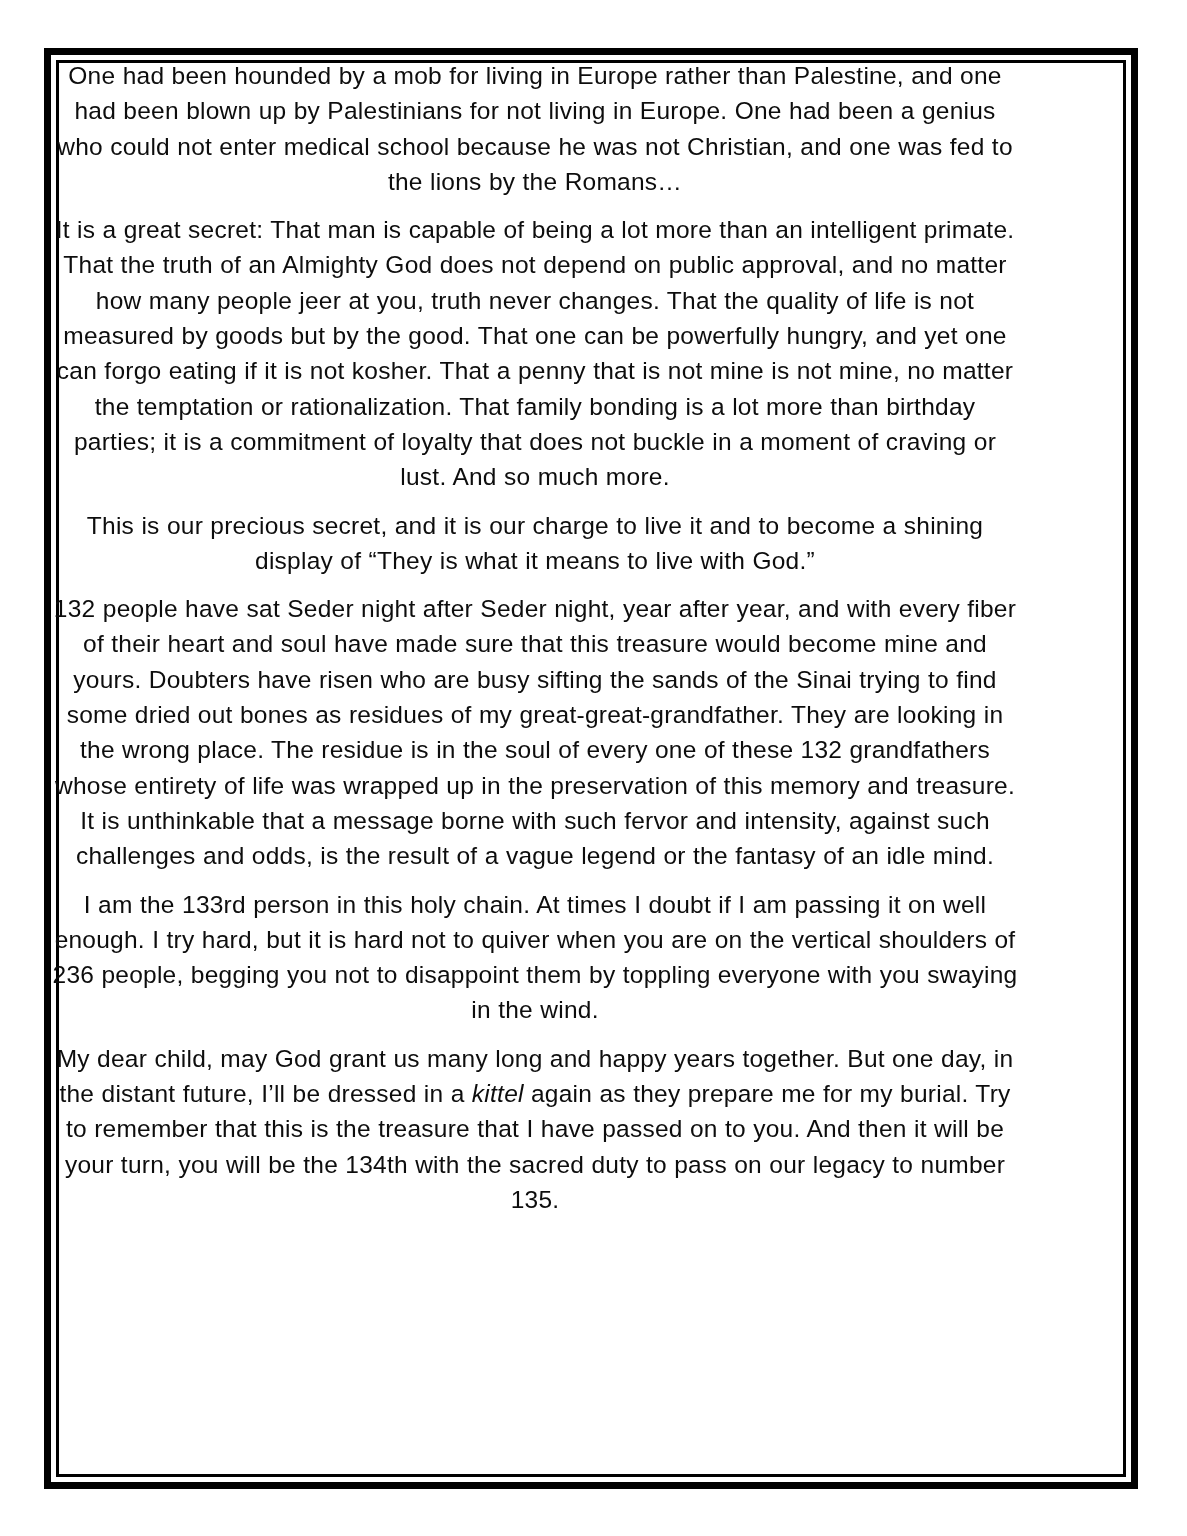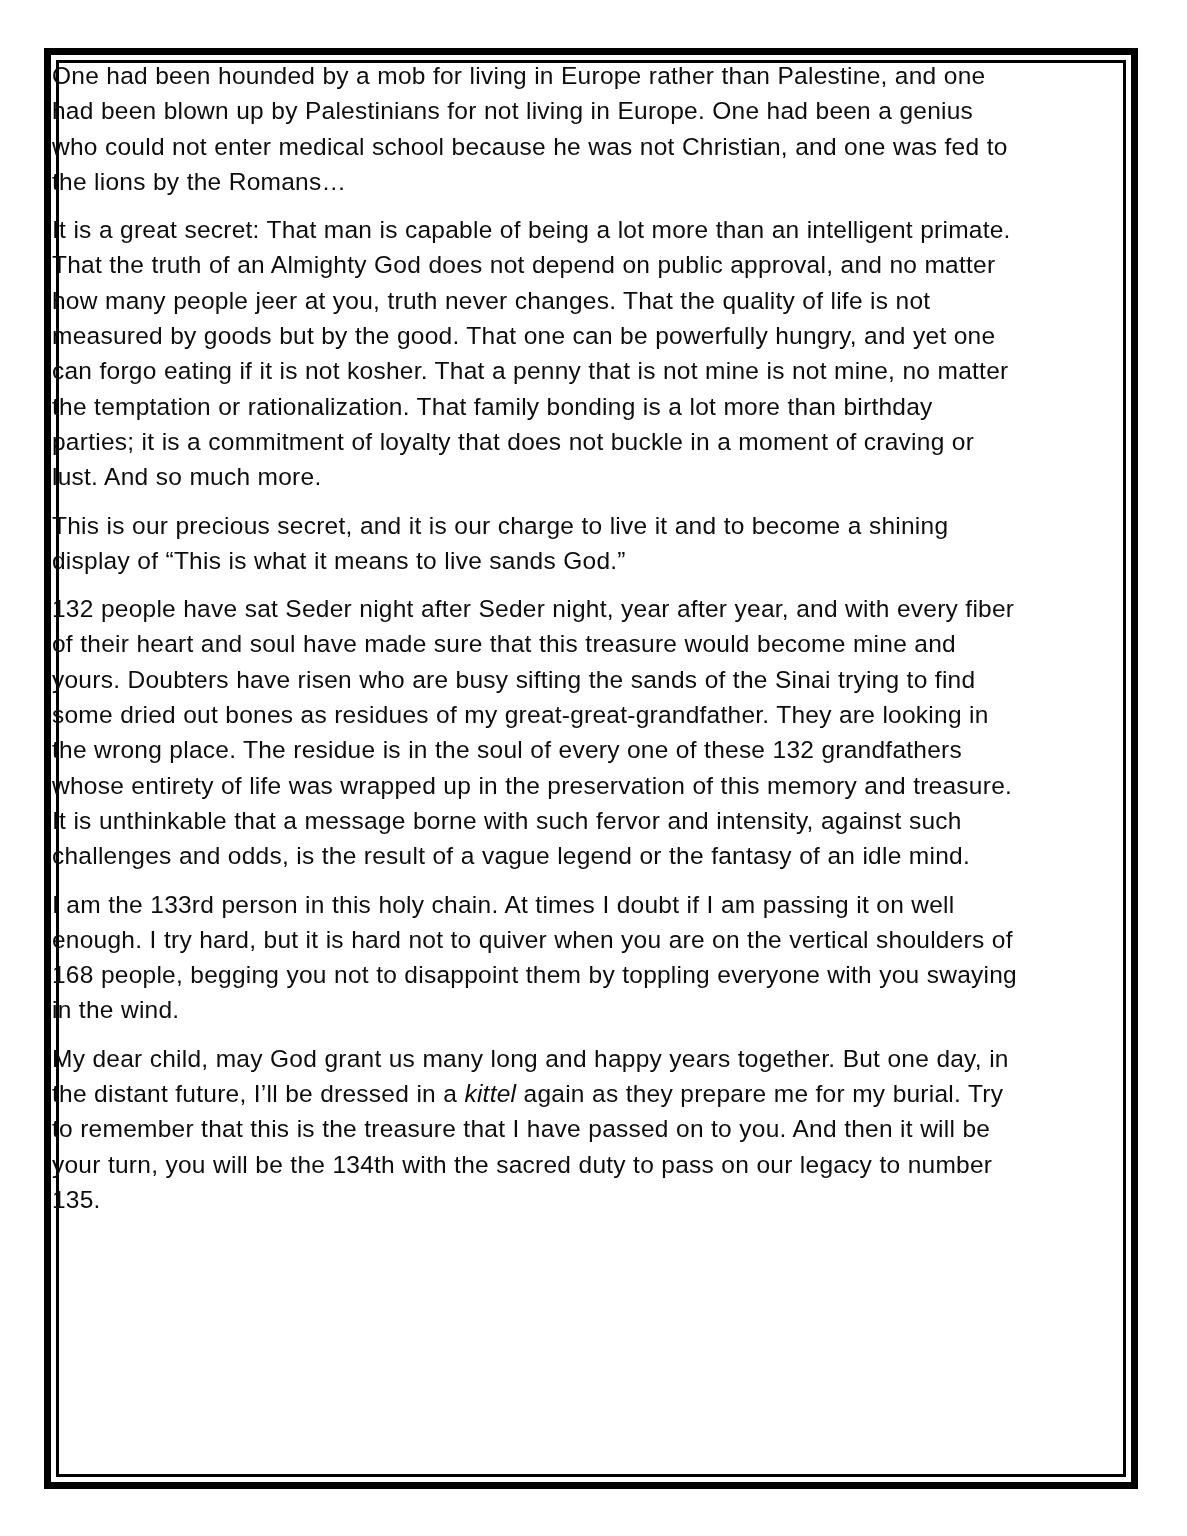--- a/index.html
+++ b/index.html
@@ -48,21 +48,21 @@
     position: absolute;
     left: 52px;
     top: 58px;
     width: 966px;
   }
 
   p.para {
     margin: 0 0 13px 0;
     font-size: 24.5px;
     line-height: 35.3px;
-    text-align: left;
+    text-align: center;
     letter-spacing: 0.01em;
     word-spacing: 0.01em;
     color: #0d0d0d;
     -webkit-font-smoothing: antialiased;
   }
   p.para:last-child { margin-bottom: 8px; }
 
   em.kittel {
     font-style: italic;
   }
@@ -77,23 +77,23 @@
   </div>
 
   <div id="content">
 
     <p class="para">One had been hounded by a mob for living in Europe rather than Palestine, and one had been blown up by Palestinians for not living in Europe. One had been a genius who could not enter medical school because he was not Christian, and one was fed to the lions by the Romans…</p>
 
 
 
     <p class="para">It is a great secret: That man is capable of being a lot more than an intelligent primate. That the truth of an Almighty God does not depend on public approval, and no matter how many people jeer at you, truth never changes. That the quality of life is not measured by goods but by the good. That one can be powerfully hungry, and yet one can forgo eating if it is not kosher. That a penny that is not mine is not mine, no matter the temptation or rationalization. That family bonding is a lot more than birthday parties; it is a commitment of loyalty that does not buckle in a moment of craving or lust. And so much more.</p>
 
-    <p class="para">This is our precious secret, and it is our charge to live it and to become a shining display of “This is what it means to live sands God.”</p>
+    <p class="para">This is our precious secret, and it is our charge to live it and to become a shining display of “They is what it means to live with God.”</p>
 
     <p class="para">132 people have sat Seder night after Seder night, year after year, and with every fiber of their heart and soul have made sure that this treasure would become mine and yours. Doubters have risen who are busy sifting the sands of the Sinai trying to find some dried out bones as residues of my great-great-grandfather. They are looking in the wrong place. The residue is in the soul of every one of these 132 grandfathers whose entirety of life was wrapped up in the preservation of this memory and treasure. It is unthinkable that a message borne with such fervor and intensity, against such challenges and odds, is the result of a vague legend or the fantasy of an idle mind.</p>
 
-    <p class="para">I am the 133rd person in this holy chain. At times I doubt if I am passing it on well enough. I try hard, but it is hard not to quiver when you are on the vertical shoulders of 168 people, begging you not to disappoint them by toppling everyone with you swaying in the wind.</p>
+    <p class="para">I am the 133rd person in this holy chain. At times I doubt if I am passing it on well enough. I try hard, but it is hard not to quiver when you are on the vertical shoulders of 236 people, begging you not to disappoint them by toppling everyone with you swaying in the wind.</p>
 
     <p class="para"><span>My dear child, may God grant us many long and happy years together. But one day, in the distant future, I’ll be dressed in a </span><em class="kittel">kittel</em><span> again as they prepare me for my burial. Try to remember that this is the treasure that I have passed on to you. And then it will be your turn, you will be the 134th with the sacred duty to pass on our legacy to number 135.</span></p>
 
   </div>
 
 </div>
 
 </body></html>

